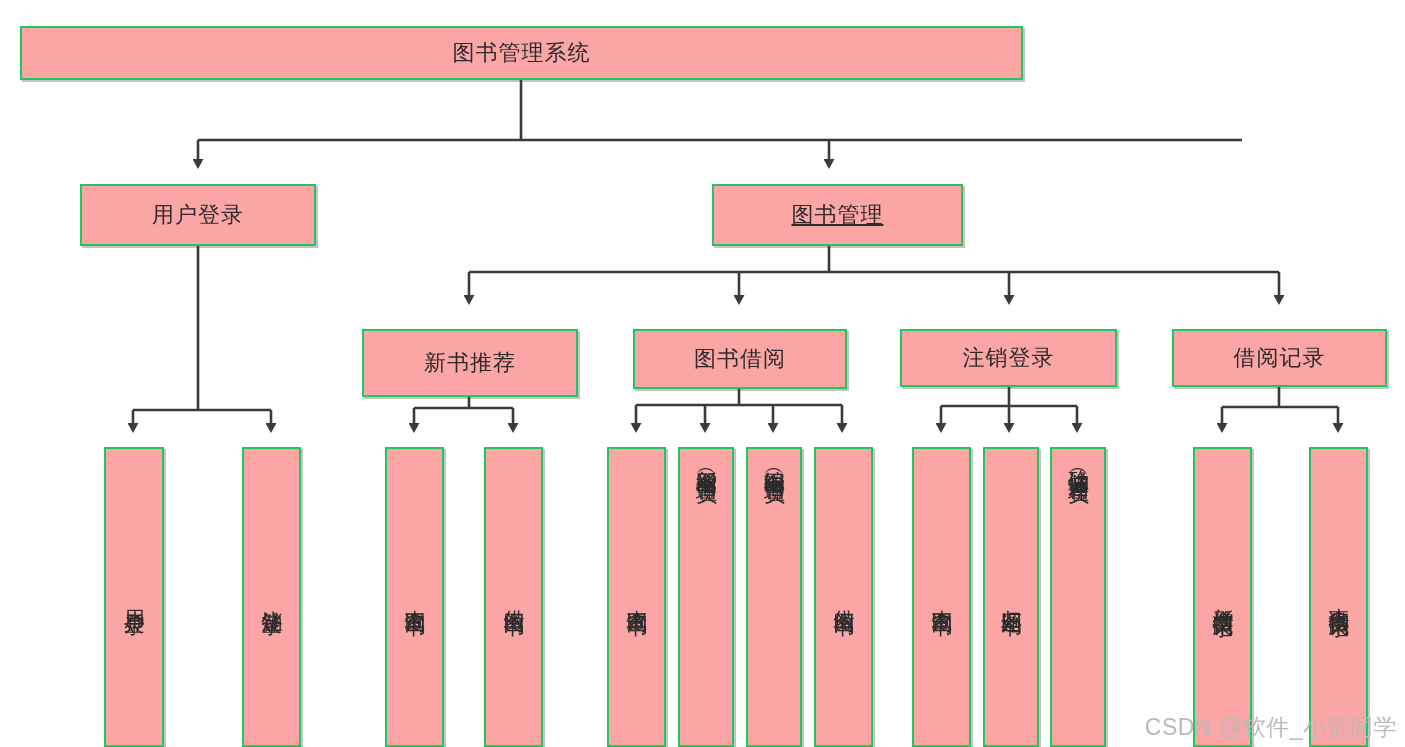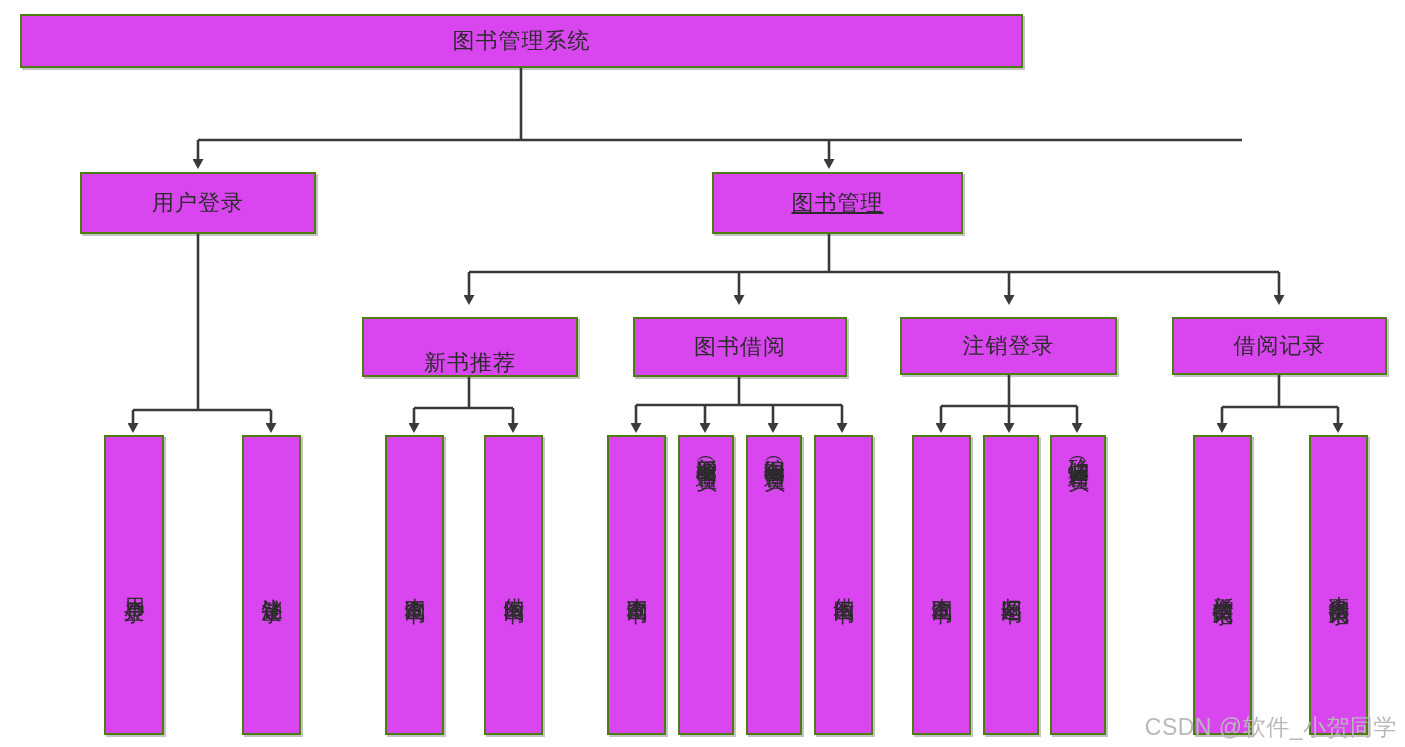--- a/index.html
+++ b/index.html
@@ -20,26 +20,27 @@
     background: #ffffff;
   }
   #edges {
     position: absolute;
     left: 0; top: 0;
     width: 1405px; height: 747px;
     pointer-events: none;
   }
   .node {
     position: absolute;
-    border: 2px solid #4d7c0f;
-    background: #d946ef;
+    border: 2px solid #22c55e;
+    background: #fca5a5;
     display: flex;
     align-items: center;
     justify-content: center;
     box-shadow: 2px 2px 0 rgba(60,60,60,0.30);
+    margin-top: 12px;
   }
   .node.horiz {
     font-size: 22px;
     letter-spacing: 1px;
     line-height: 1.1;
     white-space: nowrap;
   }
   .node.vert {
     writing-mode: vertical-rl;
     text-orientation: upright;
@@ -124,21 +125,21 @@
     <span class="label">图书管理系统</span>
   </div>
 
   <div class="node horiz" style="left:80px; top:172px; width:236px; height:62px;">
     <span class="label">用户登录</span>
   </div>
   <div class="node horiz" style="left:712px; top:172px; width:251px; height:62px;text-decoration:underline;">
     <span class="label">图书管理</span>
   </div>
 
-  <div class="node horiz" style="left:362px; top:317px; width:216px; height:60px;align-items:flex-end;">
+  <div class="node horiz" style="left:362px; top:317px; width:216px; height:68px;">
     <span class="label">新书推荐</span>
   </div>
   <div class="node horiz" style="left:633px; top:317px; width:214px; height:60px;">
     <span class="label">图书借阅</span>
   </div>
   <div class="node horiz" style="left:900px; top:317px; width:217px; height:58px;">
     <span class="label">注销登录</span>
   </div>
   <div class="node horiz" style="left:1172px; top:317px; width:215px; height:58px;">
     <span class="label">借阅记录</span>

